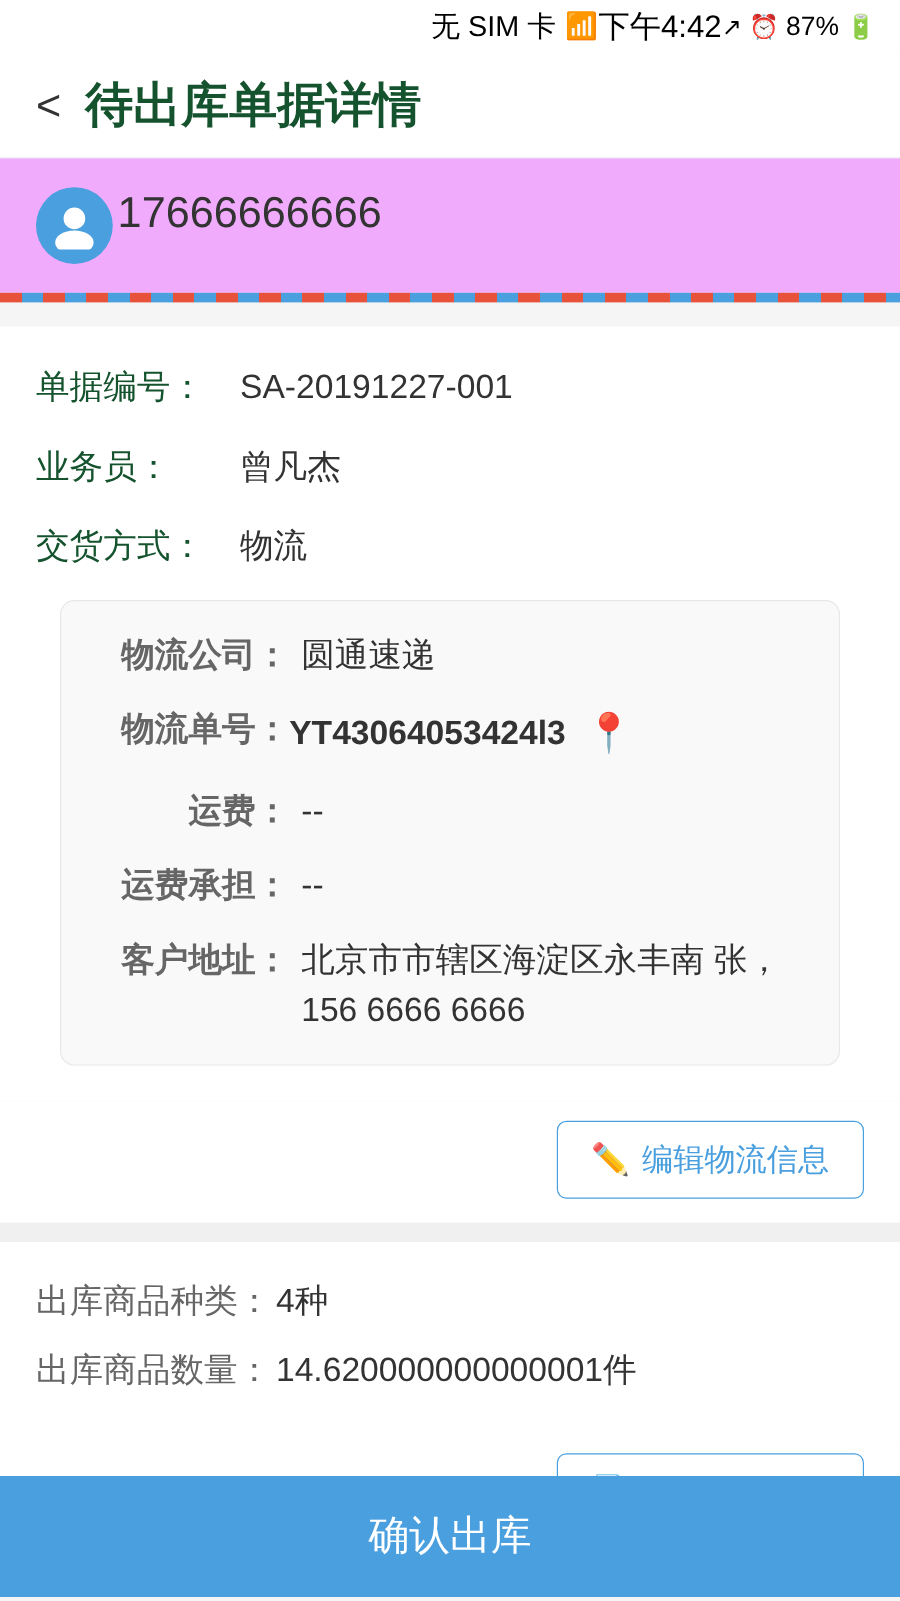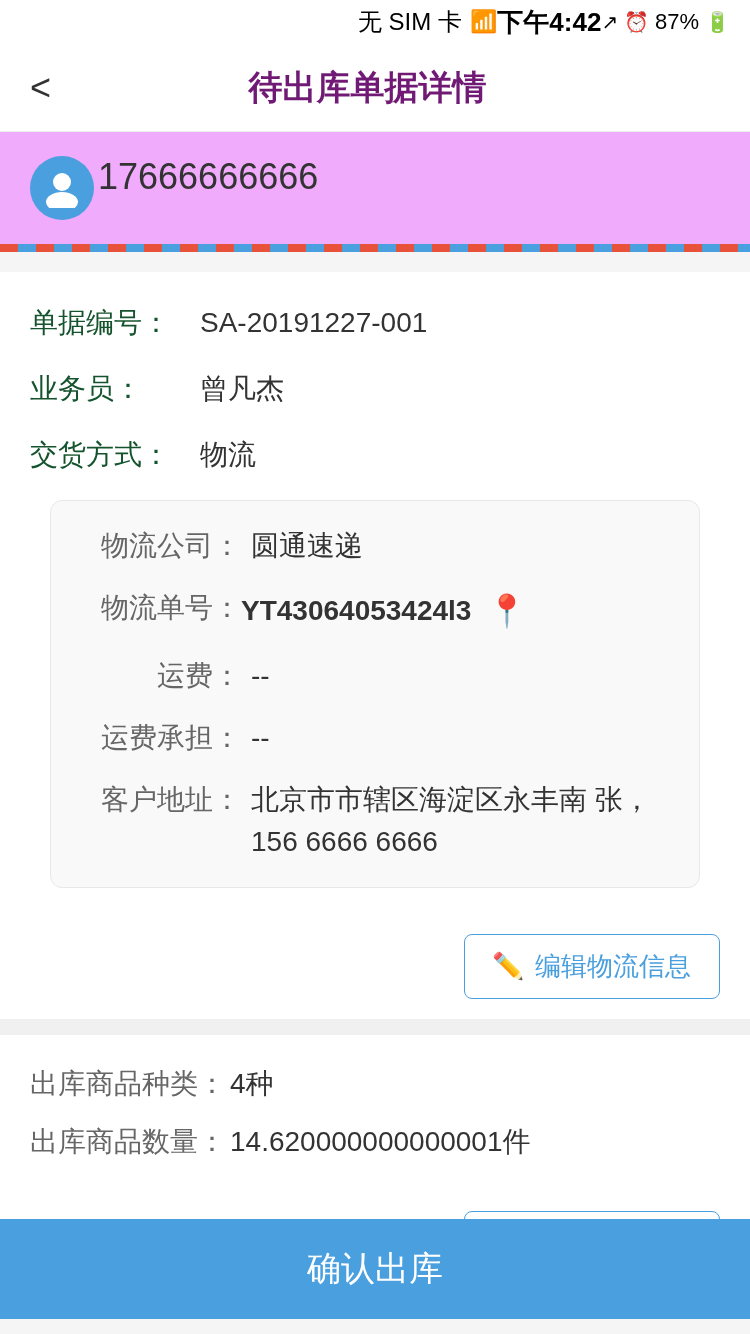--- a/index.html
+++ b/index.html
@@ -39,24 +39,24 @@
       border-bottom: 1px solid #eee;
     }
     .back-btn {
       font-size: 36px;
       color: #333;
       cursor: pointer;
       margin-right: 20px;
     }
     .nav-title {
       flex: 1;
-      text-align: center;
-      font-size: 34px;
+      text-align: left;
+      font-size: 40px;
       font-weight: 600;
-      color: #701a75;
+      color: #14532d;
       margin-right: 56px;
     }
 
     
     .dashed-line {
       height: 8px;
       background: repeating-linear-gradient(
         90deg,
         #e8513a 0px, #e8513a 18px,
         #4a9fdf 18px, #4a9fdf 36px
@@ -133,20 +133,21 @@
       margin-bottom: 20px;
       line-height: 1.5;
     }
     .logistics-row:last-child { margin-bottom: 0; }
     .logistics-label {
       color: #666;
       font-size: 28px;
       min-width: 160px;
       text-align: right;
       flex-shrink: 0;
+      font-weight: bold;
     }
     .logistics-value {
       color: #333;
       font-size: 28px;
       flex: 1;
       margin-left: 10px;
     }
     .tracking-row {
       display: flex;
       align-items: center;
@@ -231,21 +232,21 @@
     
     .empty-space {
       background: #f5f5f5;
       flex: 1;
       min-height: 160px;
     }
 
     
     .confirm-btn {
       position: fixed;
-      bottom: 15px;
+      bottom: 4px;
       left: 0;
       width: 750px;
       height: 100px;
       background: #4a9fdf;
       color: #fff;
       font-size: 34px;
       font-weight: 500;
       border: none;
       cursor: pointer;
       display: flex;
@@ -259,21 +260,21 @@
 </head>
 <body>
 
 <div class="main-content">
 
   <div class="status-bar">
     <div class="status-left">
       <span>无 SIM 卡</span>
       <span class="wifi-icon">📶</span>
     </div>
-    <div style="font-size:26px;font-weight:700;">下午4:42</div>
+    <div style="font-size:26px;font-weight:400;">下午4:42</div>
     <div class="status-right">
       <span style="font-size:20px;">↗</span>
       <span style="font-size:20px;">⏰</span>
       <span class="battery-text">87%</span>
       <span style="font-size:20px;">🔋</span>
     </div>
   </div>
 
   <div class="nav-bar">
     <span class="back-btn">&lt;</span>

